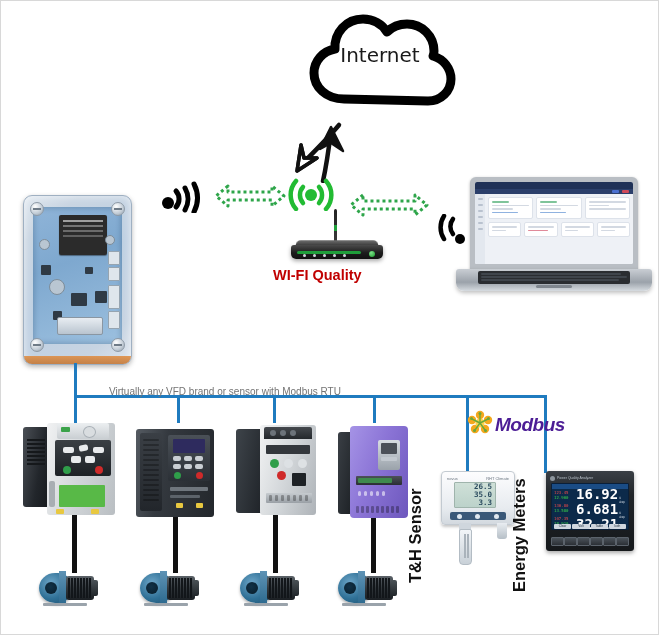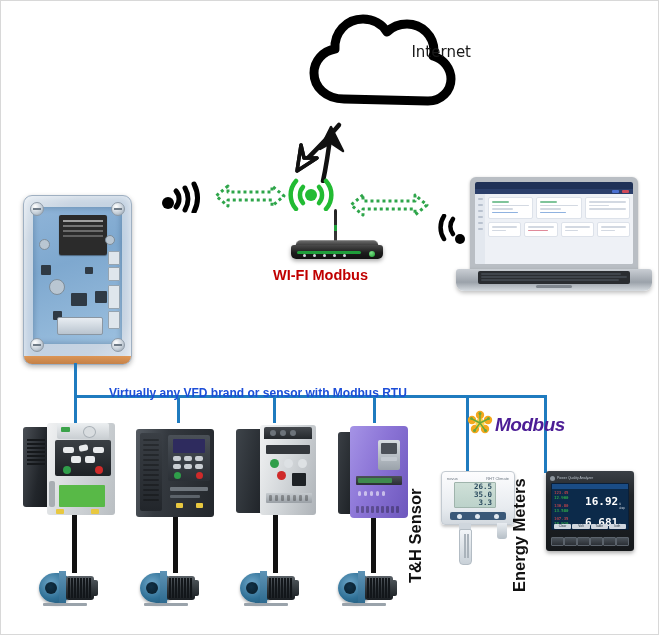--- a/index.html
+++ b/index.html
@@ -26,26 +26,26 @@
   .lbl-wifi-router{
     left:272px;top:266px;
     font-size:14.5px;font-weight:bold;color:#c00000;
   }
   .lbl-monitor{
     left:228px;top:339px;
     font-size:19px;font-weight:bold;color:#c00000;
   }
   .lbl-vfdline{
     left:108px;top:385px;
-    font-size:12px;font-weight:bold;color:#1d4ed8;
+    font-size:10px;font-weight:normal;color:#737373;
     white-space:nowrap;
   }
   .lbl-internet{
-    left:15px;top:0;width:100%;text-align:right;
-    font-size:15px;color:#1a1a1a;
+    left:4px;top:0;width:100%;text-align:center;
+    font-size:20px;color:#1a1a1a;
     font-family:"DejaVu Sans", sans-serif;
   }
   .rot-label{
     font-size:16.5px;font-weight:bold;color:#111;
     transform:rotate(-90deg);
     transform-origin:left bottom;
     white-space:nowrap;
   }
 
   
@@ -323,21 +323,21 @@
   }
   .met-title{height:5px;background:#1a4c85;}
   .met-grid{display:flex;height:34px;}
   .met-col-l{width:22px;padding:1px 1px 0 2px;box-sizing:border-box;}
   .met-col-l div{font-size:4px;line-height:5px;font-family:"DejaVu Sans Mono",monospace;}
   .met-col-r{flex:1;display:flex;flex-direction:column;justify-content:space-around;padding-right:3px;}
   .met-val{
     display:flex;align-items:baseline;justify-content:flex-end;gap:1px;
     font-family:"DejaVu Sans Mono",monospace;
   }
-  .met-val b{font-size:11px;color:#fff;font-weight:bold;line-height:10px;margin-top:8px;}
+  .met-val b{font-size:14px;color:#fff;font-weight:bold;line-height:10px;}
   .met-val s{font-size:3.2px;color:#cfd8e2;text-decoration:none;line-height:4px;}
   .met-tabs{
     position:absolute;left:0;right:0;bottom:0;height:6px;
     display:flex;gap:1px;padding:0 2px;box-sizing:border-box;align-items:center;
   }
   .met-tabs span{
     flex:1;background:#cfd6de;color:#1b2b3a;font-size:3.2px;
     text-align:center;border-radius:1px;line-height:5px;
   }
   .met-keys{
@@ -450,21 +450,21 @@
     <div class="router-top"></div>
     <div class="router-body"></div>
     <div class="router-band"></div>
     <div class="router-led" style="left:12px;"></div>
     <div class="router-led" style="left:22px;"></div>
     <div class="router-led" style="left:32px;"></div>
     <div class="router-led" style="left:42px;"></div>
     <div class="router-led" style="left:52px;"></div>
     <div class="router-knob"></div>
   </div>
-  <div class="abs lbl-wifi-router">WI-FI Modbus</div>
+  <div class="abs lbl-wifi-router">WI-FI Quality</div>
 
   <div class="abs" style="left:434px;top:213px;width:32px;height:34px;">
     <svg width="32" height="34" viewBox="0 0 32 34">
       <circle cx="25" cy="25" r="5" fill="#000"></circle>
       <path d="M18 20 A12 12 0 0 1 18 5" stroke="#000" stroke-width="4.5" fill="none" stroke-linecap="round"></path>
       <path d="M9 25 A21 21 0 0 1 9 2" stroke="#000" stroke-width="4.5" fill="none" stroke-linecap="round"></path>
     </svg>
   </div>
 
   <div class="abs laptop">

